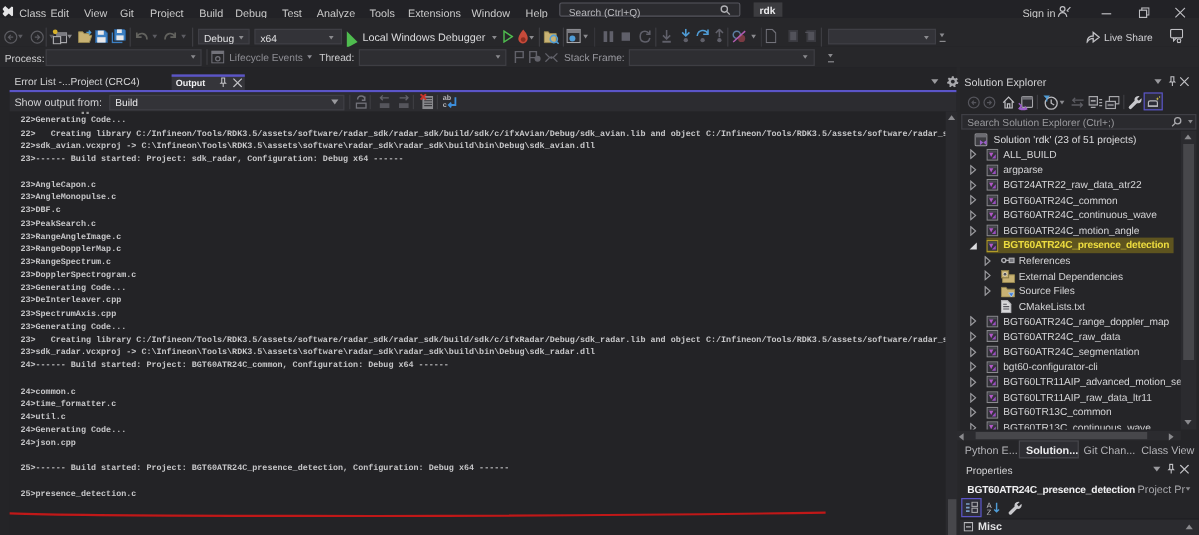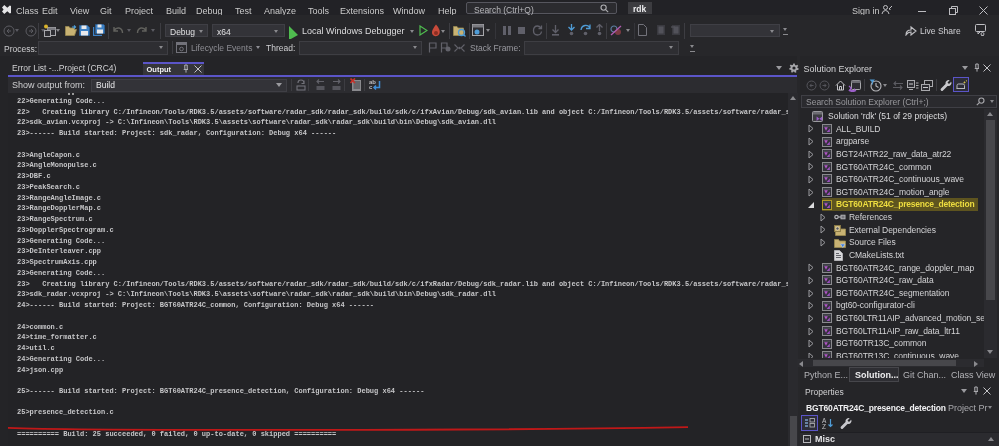--- a/index.html
+++ b/index.html
@@ -297,21 +297,20 @@
 <div class="tx mono bb" style="left:9px;top:186.58px;font-size:7px;color:#c6c6c8">23&gt;   Creating library C:/Infineon/Tools/RDK3.5/assets/software/radar_sdk/radar_sdk/build/sdk/c/ifxRadar/Debug/sdk_radar.lib and object C:/Infineon/Tools/RDK3.5/assets/software/radar_sdk/radar_sdk/build/sdk/c/ifxRadar/Debug/sdk_radar.exp</div>
 <div class="tx mono bb" style="left:9px;top:197.32px;font-size:7px;color:#c6c6c8">23&gt;sdk_radar.vcxproj -&gt; C:\Infineon\Tools\RDK3.5\assets\software\radar_sdk\radar_sdk\build\bin\Debug\sdk_radar.dll</div>
 <div class="tx mono bb" style="left:9px;top:208.06px;font-size:7px;color:#c6c6c8">24&gt;------ Build started: Project: BGT60ATR24C_common, Configuration: Debug x64 ------</div>
 <div class="tx mono bb" style="left:9px;top:229.54px;font-size:7px;color:#c6c6c8">24&gt;common.c</div>
 <div class="tx mono bb" style="left:9px;top:240.28px;font-size:7px;color:#c6c6c8">24&gt;time_formatter.c</div>
 <div class="tx mono bb" style="left:9px;top:251.02px;font-size:7px;color:#c6c6c8">24&gt;util.c</div>
 <div class="tx mono bb" style="left:9px;top:261.76px;font-size:7px;color:#c6c6c8">24&gt;Generating Code...</div>
 <div class="tx mono bb" style="left:9px;top:272.50px;font-size:7px;color:#c6c6c8">24&gt;json.cpp</div>
 <div class="tx mono bb" style="left:9px;top:293.98px;font-size:7px;color:#c6c6c8">25&gt;------ Build started: Project: BGT60ATR24C_presence_detection, Configuration: Debug x64 ------</div>
 <div class="tx mono bb" style="left:9px;top:315.46px;font-size:7px;color:#c6c6c8">25&gt;presence_detection.c</div>
-<div class="tx mono bb" style="left:9px;top:336.94px;font-size:7px;color:#c6c6c8">========== Build: 25 succeeded, 0 failed, 0 up-to-date, 0 skipped ==========</div>
 </div>
 
 <div class="a" style="left:788px;top:93px;width:10px;height:353px;background:#2a2a2e"></div>
 <div class="a" style="left:789.5px;top:416px;width:7px;height:30px;background:#47474b"></div>
 <div class="a" style="left:790px;top:96px;width:0;height:0;border-left:3.5px solid transparent;border-right:3.5px solid transparent;border-bottom:4.5px solid #8a8a8e"></div>
 
 <svg class="a" style="left:0;top:420px" width="700" height="20" viewBox="0 0 700 20">
     <path d="M8 7.8 Q60 9.8 250 9.9 Q480 10.4 688 7.2" fill="none" stroke="#c01818" stroke-width="1.8"></path>
   </svg>
 
@@ -385,21 +384,21 @@
     <line x1="3.4" y1="5.6" x2="0.8" y2="8.2" stroke="#a8a8ac" stroke-width="1.1"></line>
   </svg>
 <div class="chev2" style="left:990px;top:100px"></div>
 
 <div class="a" style="left:800px;top:109px;width:184px;height:249px;overflow:hidden" id="setree">
 <svg class="a" style="left:12px;top:2.2px" width="11" height="11" viewBox="0 0 11 11">
       <rect x="0.5" y="0.5" width="10" height="10" rx="1" fill="#3c3c41" stroke="#9a9a9e" stroke-width="1"></rect>
       <rect x="1" y="1" width="9" height="2.5" fill="#6c6c72"></rect>
       <path d="M4.6 5.6 L7.4 7.8 L4.6 10 Z M10.2 5.6 L7.4 7.8 L10.2 10 Z" fill="#9b5fc8"></path>
     </svg>
-<div class="tx" style="left:28px;top:2.00px;font-size:8.5px;color:#dcdcde">Solution 'rdk' (51 of 29 projects)</div>
+<div class="tx" style="left:28px;top:2.00px;font-size:8.5px;color:#dcdcde">Solution 'rdk' (23 of 51 projects)</div>
 <svg class="a" style="left:8px;top:15.43px" width="6" height="9" viewBox="0 0 6 9">
       <path d="M1 1 L5 4.5 L1 8 Z" fill="none" stroke="#9a9a9e" stroke-width="1"></path>
     </svg>
 <svg class="a" style="left:22px;top:14.8px" width="10" height="10" viewBox="0 0 10 10">
       <rect x="0.5" y="0.5" width="9" height="9" fill="#33333a" stroke="#8a8a8e" stroke-width="1"></rect>
       <rect x="1.5" y="1.5" width="7" height="1.6" fill="#4a4a52"></rect>
       <path d="M2.2 3.2 L5.8 3.2 L4 6.8 Z" fill="#b257c8"></path>
       <path d="M7.8 4.5 L7.8 8 L4.6 8 Z" fill="#9b4fc0"></path>
     </svg>
 <div class="tx" style="left:36px;top:14.63px;font-size:8.5px;letter-spacing:-0.05px;color:#d4d4d6">ALL_BUILD</div>

